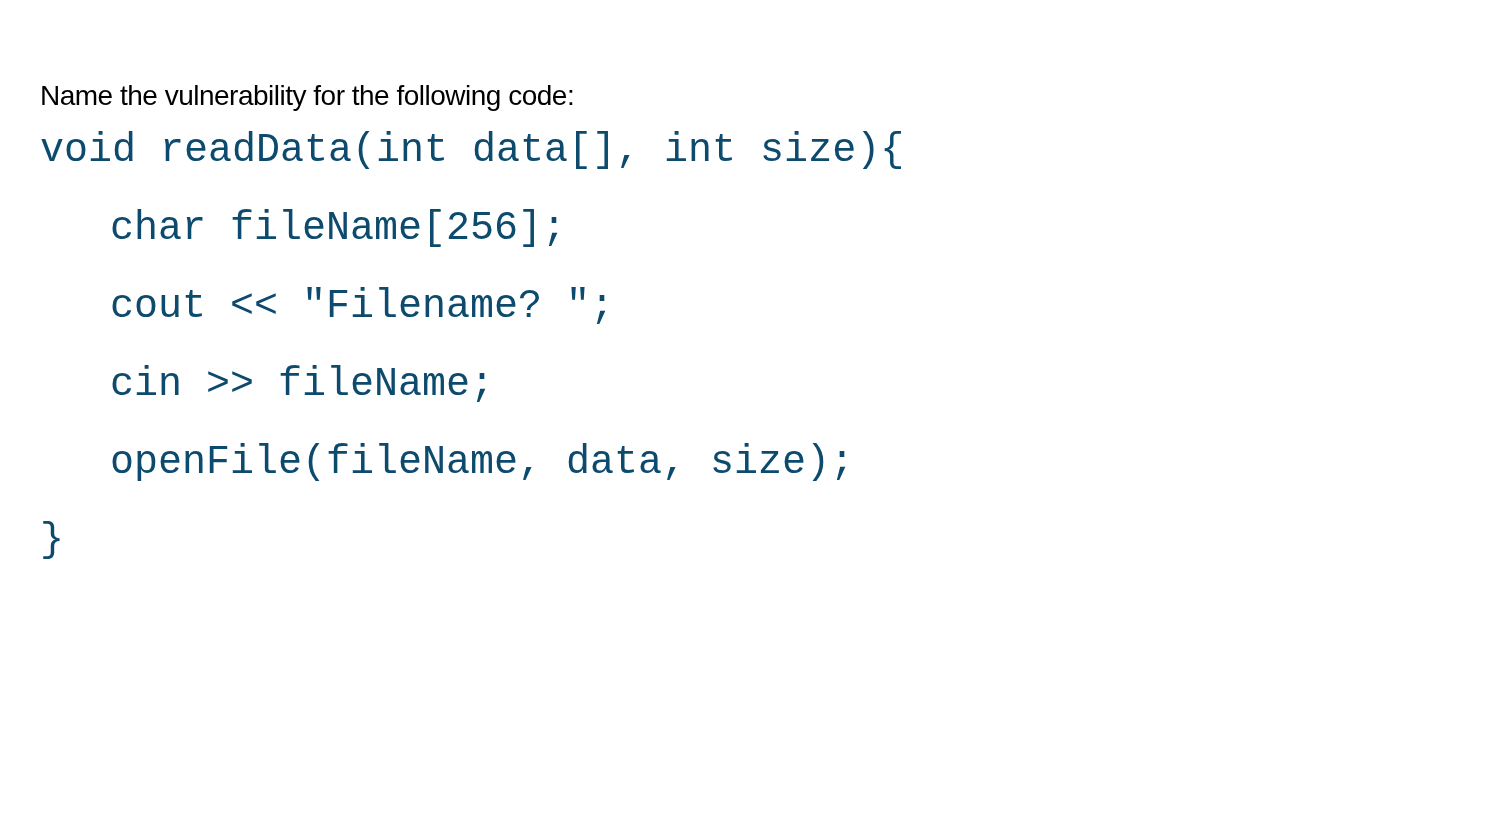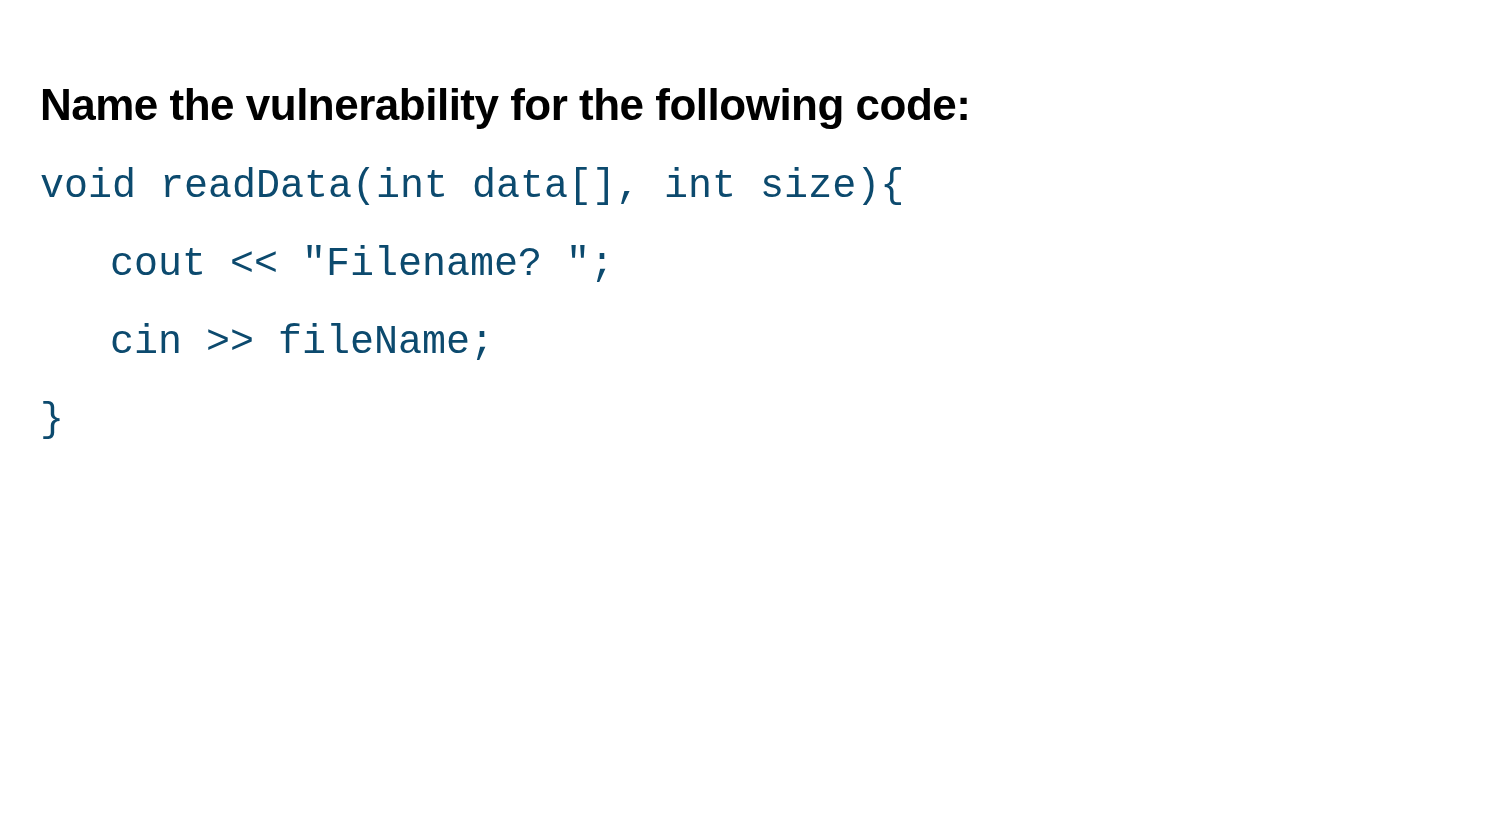--- a/index.html
+++ b/index.html
@@ -11,24 +11,23 @@
       width: 1500px;
       height: 832px;
       background: #ffffff;
       font-family: Arial, Helvetica, sans-serif;
       padding: 80px 40px 40px 40px;
     }
     .slide {
       width: 100%;
     }
     .title {
-      font-size: 44px;
-      font-weight: bold;
+      font-size: 28px;
+      font-weight: normal;
       color: #000000;
-      margin-bottom: 18px;
       letter-spacing: -0.5px;
     }
     .code-block {
       font-family: "Courier New", Courier, monospace;
       font-size: 40px;
       color: #0c4a6e;
       line-height: 1.95;
     }
     .code-line {
       white-space: pre;
@@ -37,17 +36,19 @@
       padding-left: 70px;
     }
   </style>
 </head>
 <body>
 
 <div class="slide">
   <div class="title">Name the vulnerability for the following code:</div>
   <div class="code-block">
     <div class="code-line">void readData(int data[], int size){</div>
+    <div class="code-line indent">char fileName[256];</div>
     <div class="code-line indent">cout &lt;&lt; "Filename? ";</div>
     <div class="code-line indent">cin &gt;&gt; fileName;</div>
+    <div class="code-line indent">openFile(fileName, data, size);</div>
     <div class="code-line">}</div>
   </div>
 </div>
 
 </body></html>

